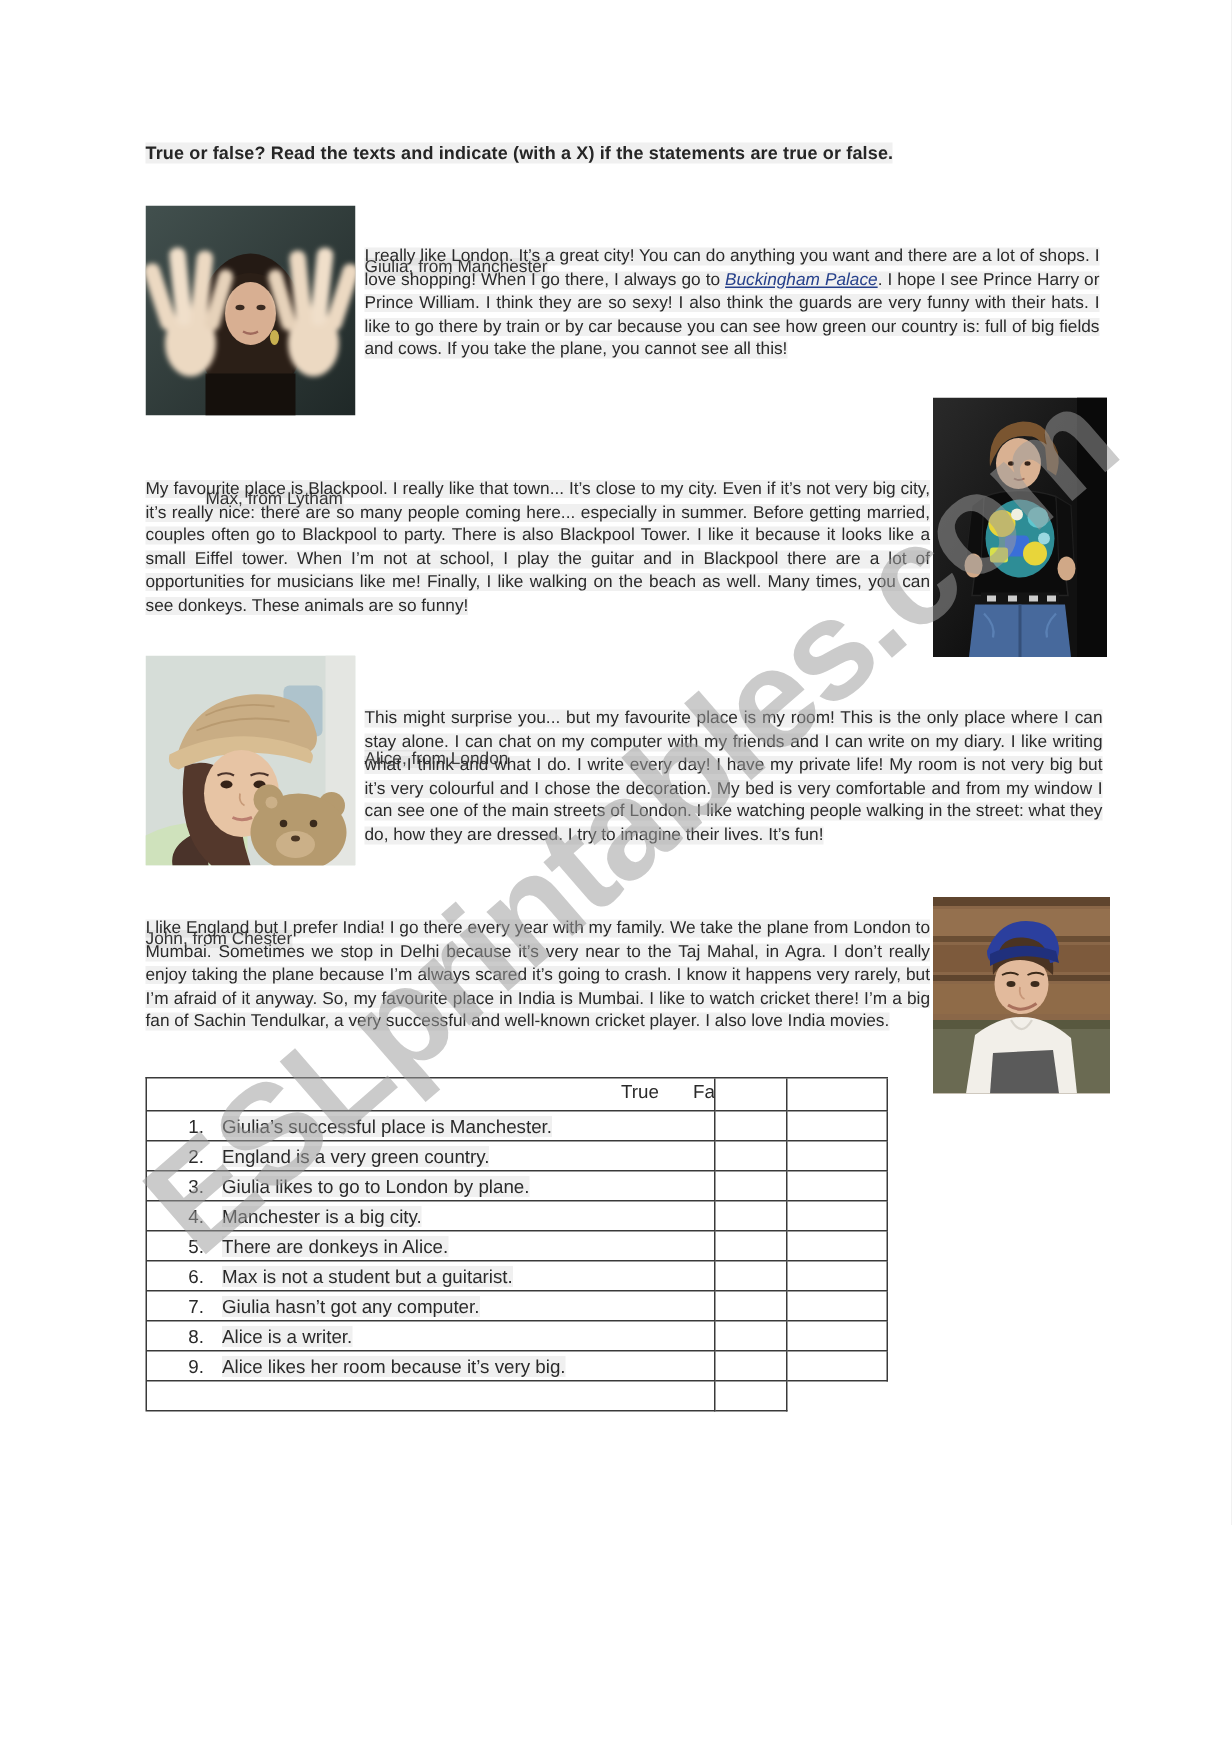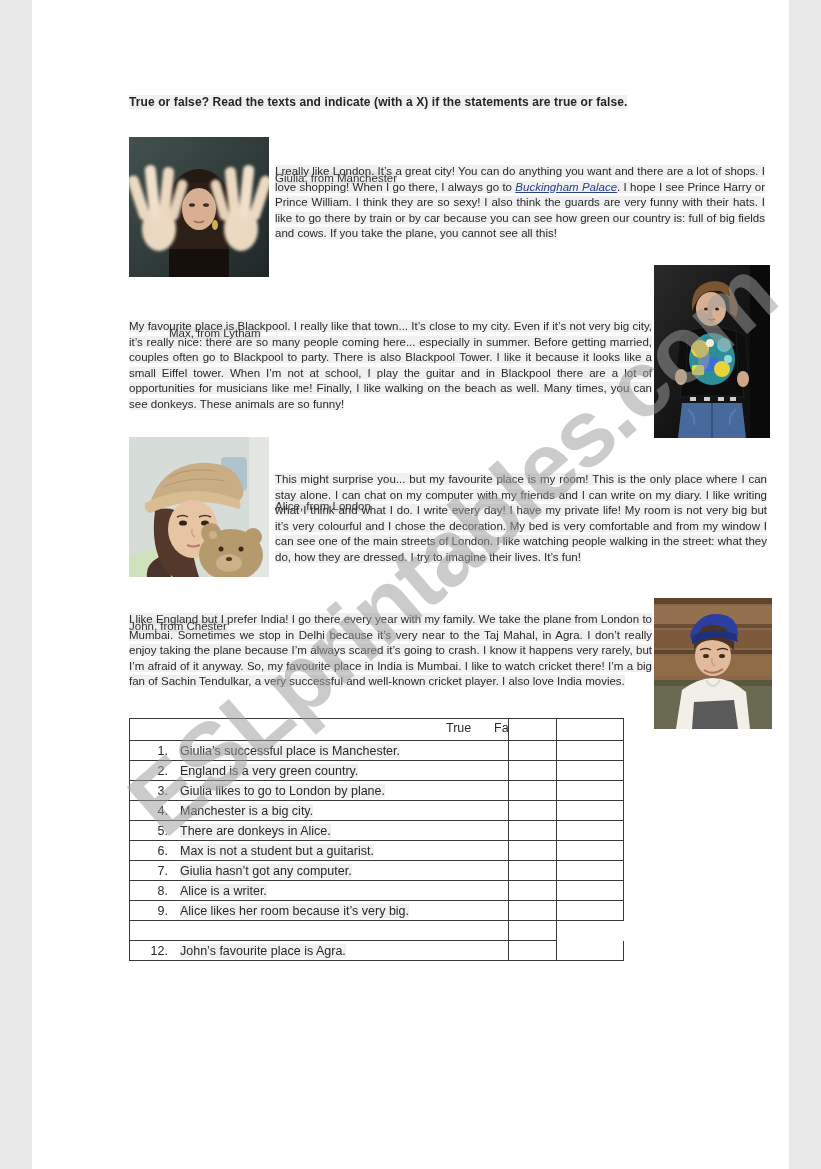--- a/index.html
+++ b/index.html
@@ -1,17 +1,17 @@
 <!DOCTYPE html>
 <html><head>
 <meta charset="utf-8">
 <style>
   html,body{margin:0;padding:0;background:#e8e8e8;}
   .page{
-    position:relative;width:757px;height:1169px;margin:0 auto;
+    position:relative;width:821px;height:1169px;margin:0 auto;
     background:#ffffff;overflow:hidden;
     font-family:"Liberation Sans","DejaVu Sans",sans-serif;
     color:#262626;
   }
   .abs{position:absolute;}
   .shade{background:rgba(150,150,150,0.14);box-decoration-break:clone;-webkit-box-decoration-break:clone;}
   .title{
     left:97px;top:95px;width:660px;
     font-size:12px;font-weight:bold;white-space:nowrap;letter-spacing:0.1px;
   }
@@ -283,28 +283,20 @@
           <span class="rownum">9.</span>
           <span class="rowtext shade">Alice likes her room because it’s very big.</span>
         </div>
       <div class="c"></div>
       <div class="c"></div>
     </div>
     <div class="trow">
       <div class="c"></div>
       <div class="c"></div>
     </div>
-    <div class="trow">
-      <div class="c">
-          <span class="rownum">12.</span>
-          <span class="rowtext shade">John’s favourite place is Agra.</span>
-        </div>
-      <div class="c"></div>
-      <div class="c"></div>
-    </div>
 
   </div>
 
   <div class="abs watermark">
     <span>ESLprintables.com</span>
   </div>
 
 </div>
 
 </body></html>

